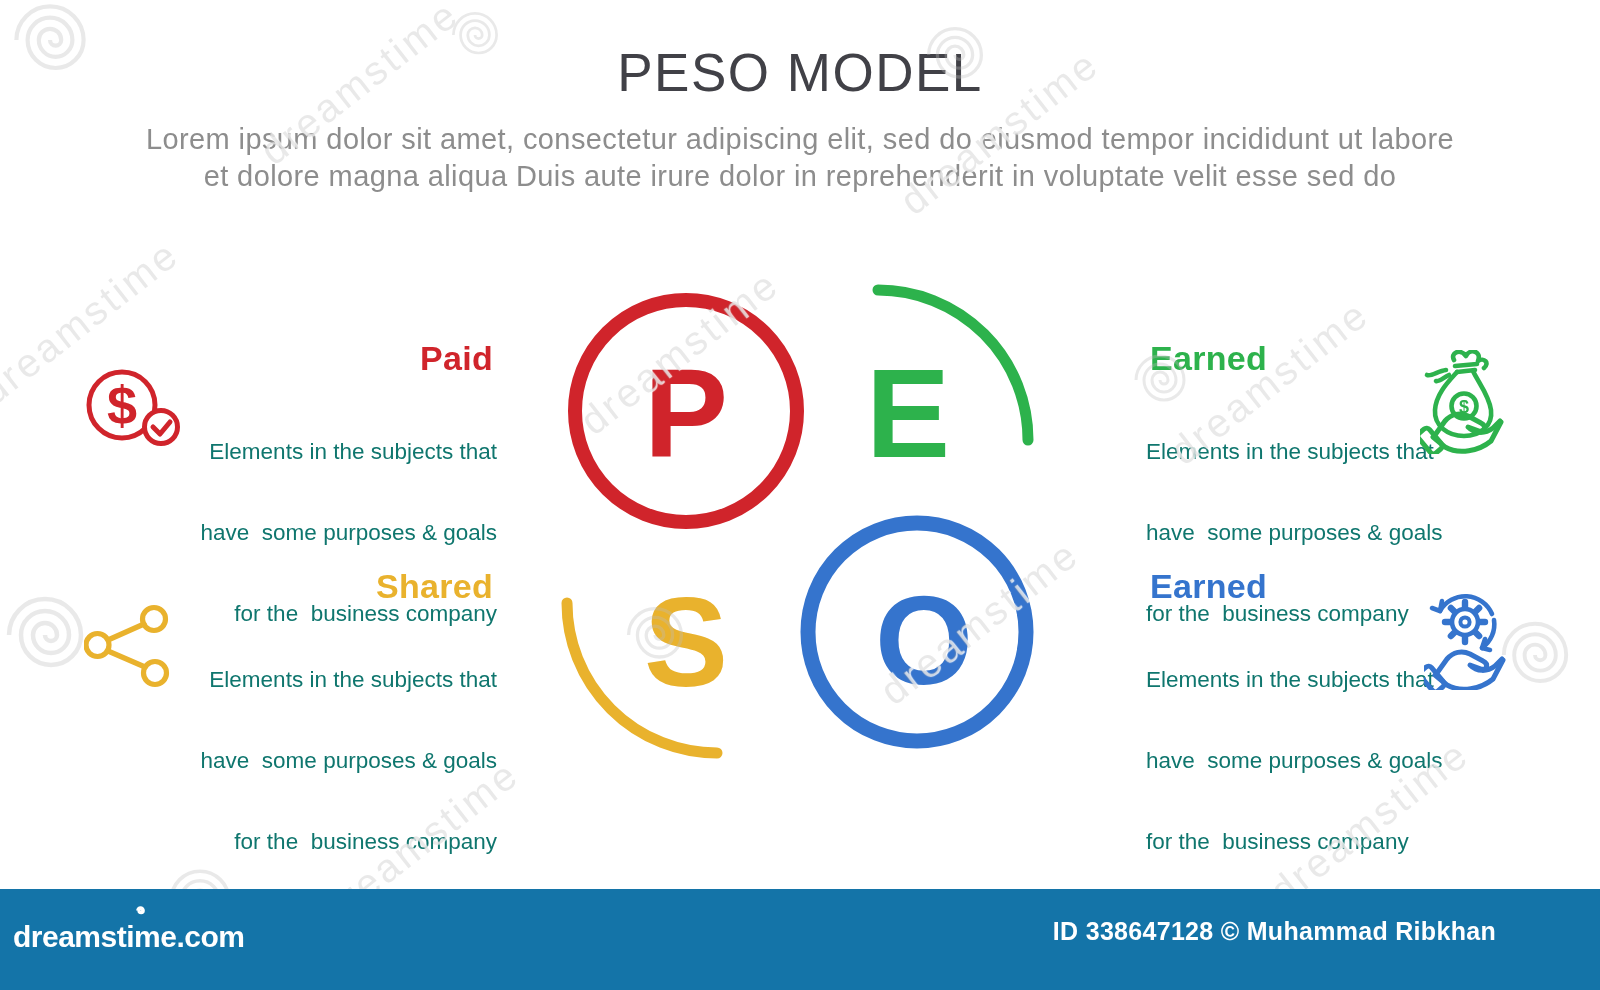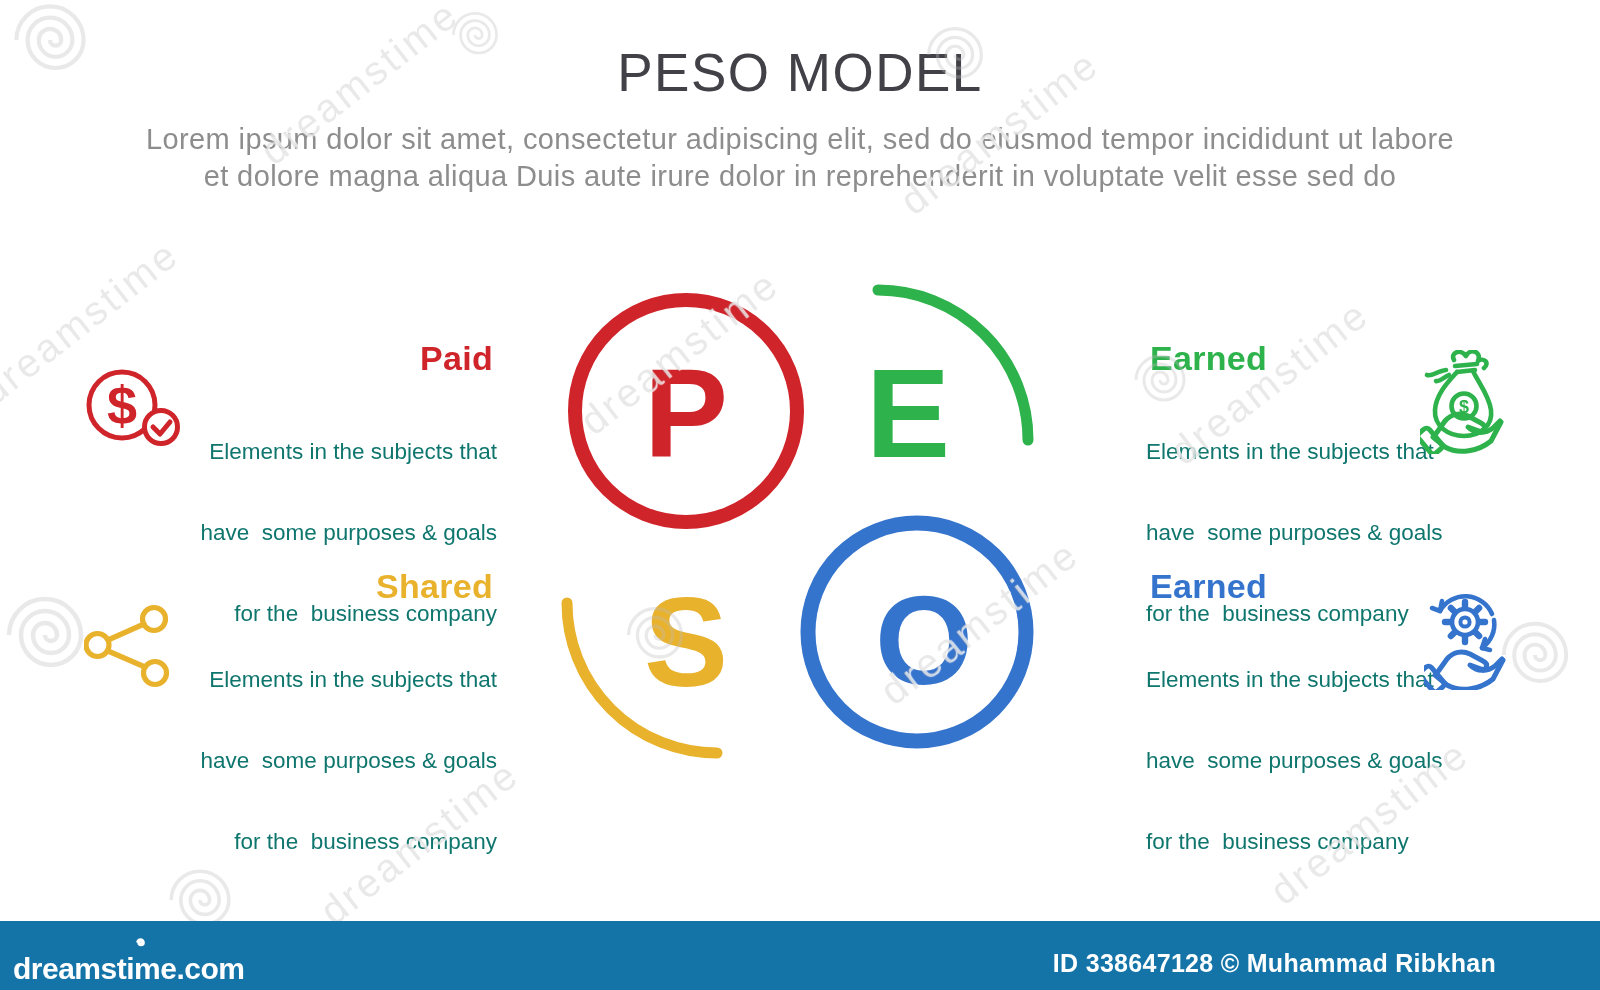--- a/index.html
+++ b/index.html
@@ -32,21 +32,21 @@
   .peso-letter{font-family:"Liberation Sans",sans-serif;font-weight:bold;font-size:126px;}
 
   
   .wm-layer{position:absolute;inset:0;pointer-events:none;z-index:5;}
   .wm-text{position:absolute;font-size:40px;letter-spacing:3px;white-space:nowrap;
            color:rgba(120,120,120,.16);text-shadow:1px 1px 1px rgba(255,255,255,.85);
            transform:rotate(-38deg);}
   .wm-spiral{position:absolute;color:#bdbdbd;opacity:.33;}
 
   
-  .footer{position:absolute;left:0;bottom:0;width:1600px;height:69px;background:#1474a8;z-index:6;}
+  .footer{position:absolute;left:0;bottom:0;width:1600px;height:101px;background:#1474a8;z-index:6;}
   .logo{position:absolute;left:13px;top:31px;color:#ffffff;font-size:30px;font-weight:700;
         letter-spacing:-.5px;}
   .logo-spiral{position:absolute;left:133px;top:14px;color:#ffffff;opacity:1;}
   .credit{position:absolute;right:104px;top:28px;color:#ffffff;font-size:25px;font-weight:700;
           letter-spacing:.3px;}
 </style>
 </head>
 <body>
 
 <div class="page">

